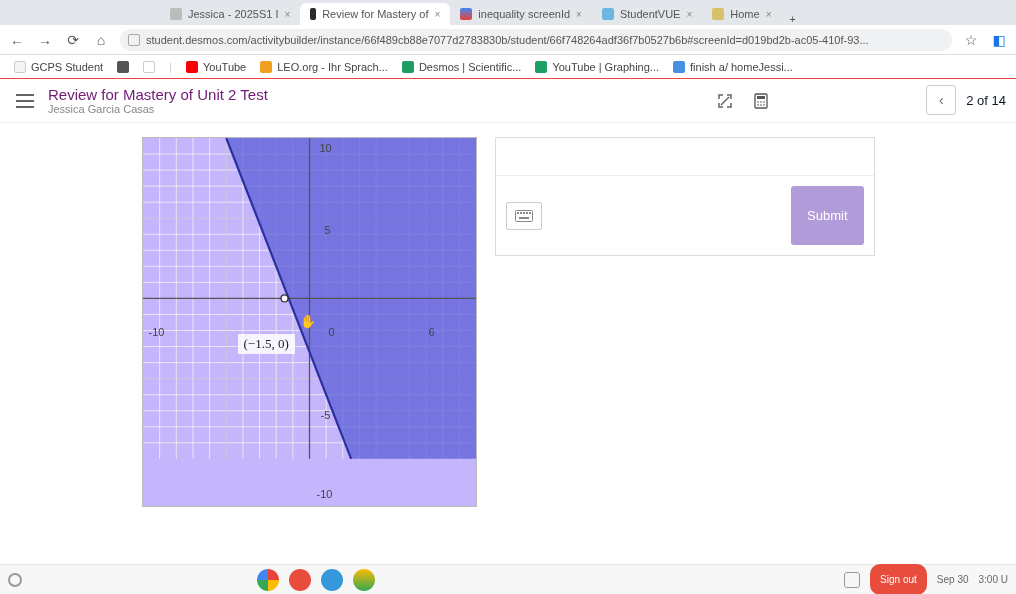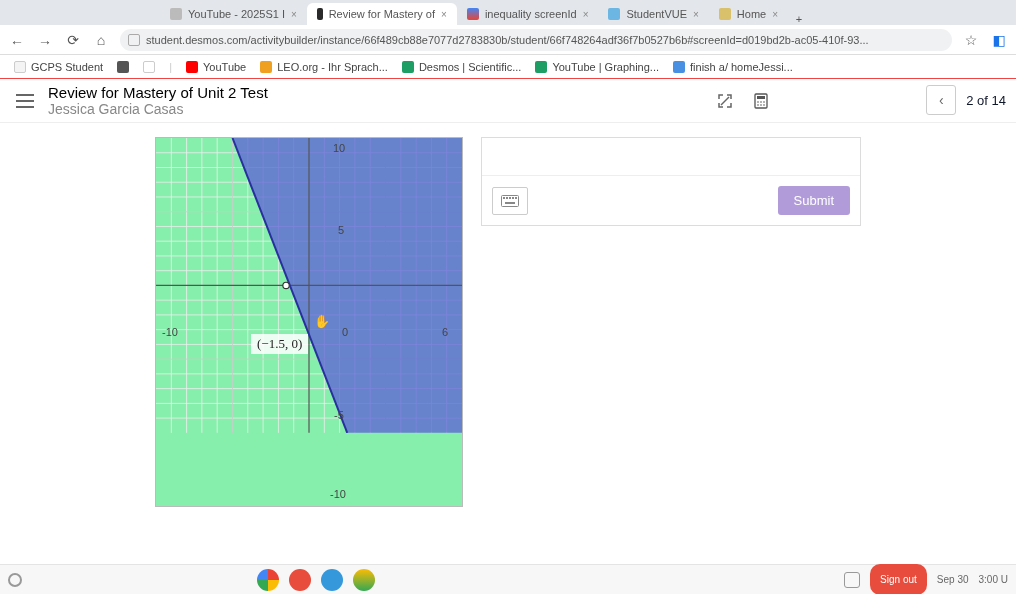--- a/index.html
+++ b/index.html
@@ -78,22 +78,22 @@
     padding: 0 16px;
     border-bottom: 1px solid #eee;
     gap: 14px;
   }
   .hamburger {
     width: 18px; height: 14px;
     display: flex; flex-direction: column; justify-content: space-between;
   }
   .hamburger span { height: 2px; background: #666; }
   .header-titles { display: flex; flex-direction: column; }
-  .header-titles .title { font-size: 15px; font-weight: 500; color: #000000; text-align: right; }
-  .header-titles .subtitle { font-size: 14px; color: #888; }
+  .header-titles .title { font-size: 15px; font-weight: 500; color: #701a75; text-align: right; }
+  .header-titles .subtitle { font-size: 11px; color: #888; }
   .header-tools { margin-left: auto; margin-right: 230px; display: flex; gap: 18px; color: #555; }
   .header-tools .toolicon { width: 18px; height: 18px; display:flex;align-items:center;justify-content:center; }
   .pager { display: flex; align-items: center; gap: 10px; position: absolute; right: 10px; top: 85px;}
   .pager .prev {
     width: 30px; height: 30px; border: 1px solid #ccc; border-radius: 3px;
     display: flex; align-items: center; justify-content: center; color: #666; font-size: 14px;
   }
   .pager .count { font-size: 13px; color: #0f172a; }
 
   
@@ -104,24 +104,24 @@
     text-align: center;
     font-size: 17px; color: #2d2d2d;
     margin-bottom: 12px;
   }
   .workarea {
     display: flex; gap: 18px; justify-content: center; align-items: flex-start;
   }
 
   
   .graph {
-    width: 308px; height: 370px;
+    width: 335px; height: 370px;
     border: 1px solid #bbb;
     position: relative;
-    background: #86efac;
+    background: #c4b5fd;
     overflow: hidden;
   }
   .graph svg { position: absolute; inset: 0; }
   .glabel { position: absolute; font-size: 11px; color: #444; background: rgba(255,255,255,0); padding: 0 2px;}
   .pointlabel {
     position: absolute; font-size: 13px; color: #222;
     background: rgba(255,255,255,0.85);
     padding: 2px 6px;
     font-family: 'Times New Roman', serif;
   }
@@ -153,21 +153,21 @@
     width: 36px; height: 28px; border: 1px solid #ccc;
     display:flex;align-items:center;justify-content:center;
     font-size: 13px; color: #666;
     border-radius: 2px;
   }
   .submitbtn {
     margin-left: auto;
     background: #b19cd9; 
     color: #fff;
     border: none;
-    padding: 7px 16px;
+    padding: 22px 16px;
     border-radius: 3px;
     font-size: 13px;
   }
 
   
   .shelf {
     position: absolute; bottom: 0; left: 0; right: 0;
     height: 30px;
     display: flex; align-items: center;
     padding: 0 8px;
@@ -186,21 +186,21 @@
     padding: 10px 10px; border-radius: 10px; font-size: 10px;
   }
 </style>
 </head>
 <body>
 
 <div class="tabstrip">
   <div style="width:130px"></div>
   <div class="tab">
     <span class="fav" style="background:#bbb"></span>
-    <span>YouTube - 2025S1 I</span>
+    <span>Jessica - 2025S1 I</span>
     <span class="close">×</span>
   </div>
   <div class="tab active">
     <span class="fav" style="background:#2a2a2a"></span>
     <span>Review for Mastery of</span>
     <span class="close">×</span>
   </div>
   <div class="tab">
     <span class="fav" style="background:linear-gradient(#4285f4,#ea4335)"></span>
     <span>inequality screenId</span>

